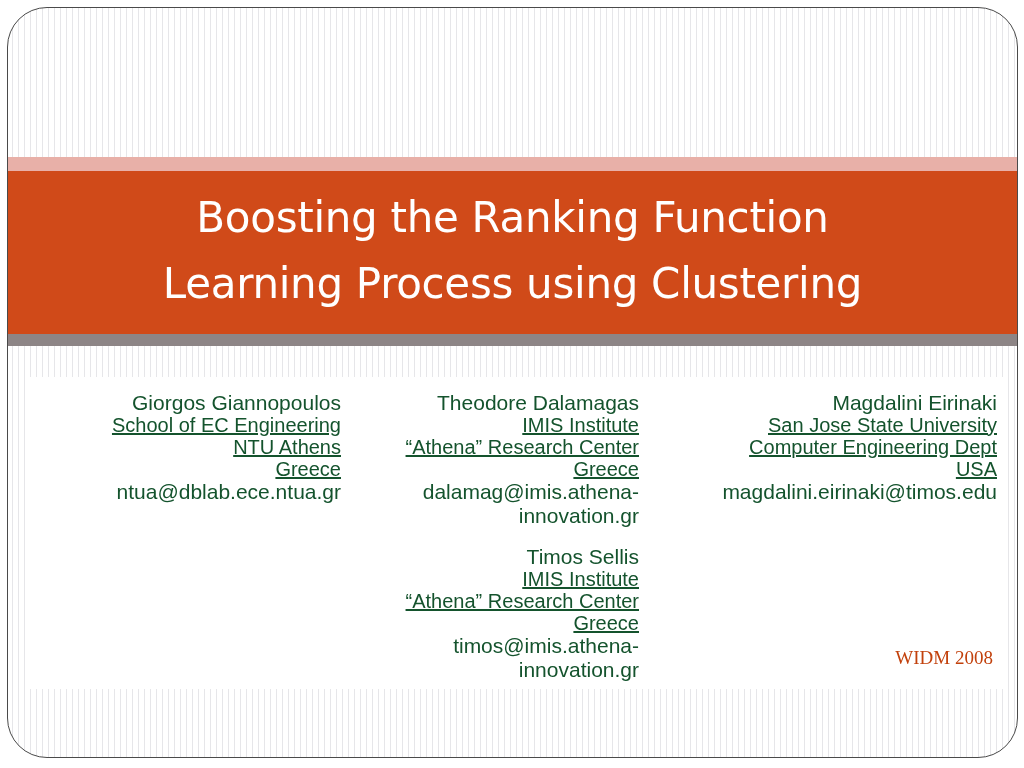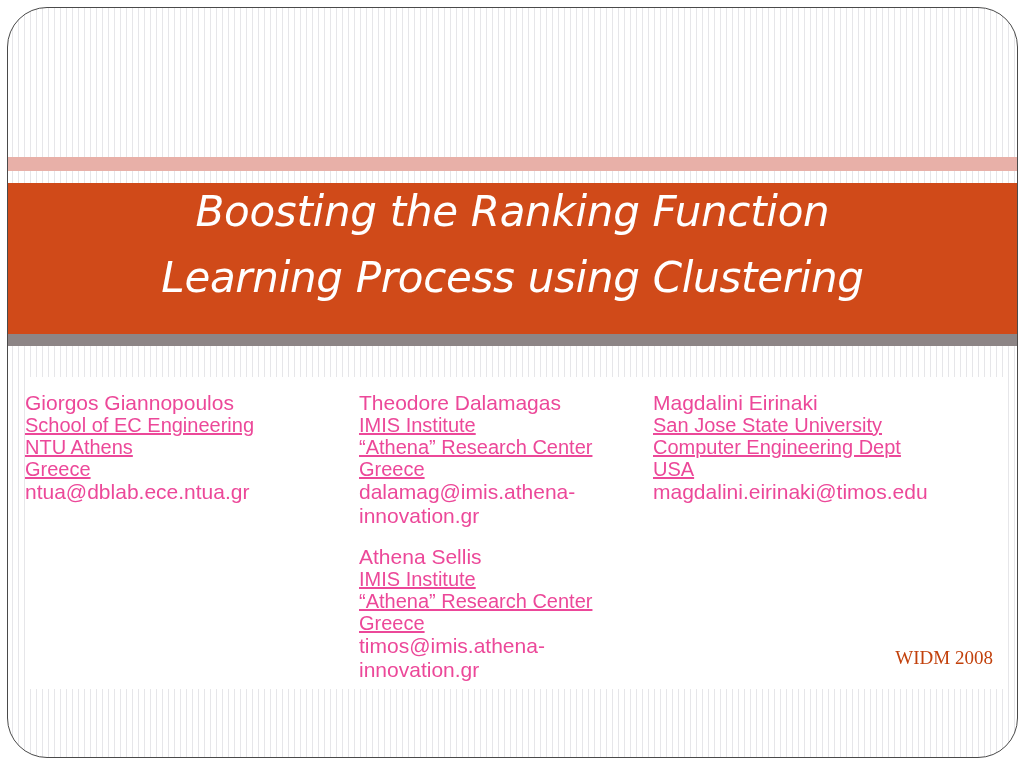--- a/index.html
+++ b/index.html
@@ -4,31 +4,31 @@
 <style>
   html, body { margin:0; padding:0; background:#ffffff; }
   body { width:1024px; height:768px; position:relative; overflow:hidden; }
   .frame {
     position:absolute; left:7px; top:7px; width:1009px; height:749px;
     border:1px solid #4a4a4a; border-radius:40px; overflow:hidden;
     background-color:#ffffff;
     background-image: repeating-linear-gradient(90deg, #ffffff 0px, #ffffff 4px, #e6e6e9 4px, #e6e6e9 5px, #ffffff 5px, #ffffff 6px);
   }
   .band-pink { position:absolute; left:0; right:0; top:149px; height:14px; background:#e8b0a8; }
-  .band-orange { position:absolute; left:0; right:0; top:175px; height:163px; background:#d04a19; display:flex; align-items:flex-start; justify-content:center;font-style:italic; }
+  .band-orange { position:absolute; left:0; right:0; top:163px; height:163px; background:#d04a19; display:flex; align-items:center; justify-content:center; }
   .band-gray { position:absolute; left:0; right:0; top:326px; height:12px; background:#8d8586; }
   .title {
     color:#ffffff; font-family:"DejaVu Sans", sans-serif; font-size:42px; line-height:66px;
     text-align:center; margin-top:-4px; letter-spacing:-0.3px;
   }
   .title span { display:block; }
   .content {
     position:absolute; left:17px; top:369px; width:982px; height:312px; background:#ffffff;
   }
-  .col { position:absolute; text-align:left; color:#ec4899; font-family:"Liberation Sans", sans-serif; }
+  .col { position:absolute; text-align:right; color:#14532d; font-family:"Liberation Sans", sans-serif; }
   .col .name { font-size:21px; line-height:23px; }
   .col .line { font-size:20px; line-height:22px;text-decoration:underline; }
   .col .email { font-size:21px; line-height:24px; }
   .col1 { left:0px; top:14px; width:316px; }
   .col2 { left:334px; top:14px; width:280px; }
   .col3 { left:628px; top:14px; width:344px; }
   .col4 { left:334px; top:168px; width:280px; }
   .venue { position:absolute; right:14px; top:270px; font-family:"Liberation Serif", serif; font-size:19px; color:#c2410c; }
 </style>
 </head>
@@ -64,21 +64,21 @@
 
     <div class="col col3">
       <div class="name">Magdalini Eirinaki</div>
       <div class="line">San Jose State University</div>
       <div class="line">Computer Engineering Dept</div>
       <div class="line">USA</div>
       <div class="email">magdalini.eirinaki@timos.edu</div>
     </div>
 
     <div class="col col4">
-      <div class="name">Athena Sellis</div>
+      <div class="name">Timos Sellis</div>
       <div class="line">IMIS Institute</div>
       <div class="line">“Athena” Research Center</div>
       <div class="line">Greece</div>
       <div class="email">timos@imis.athena-</div>
       <div class="email">innovation.gr</div>
     </div>
 
     <div class="venue">WIDM 2008</div>
   </div>
 </div>

